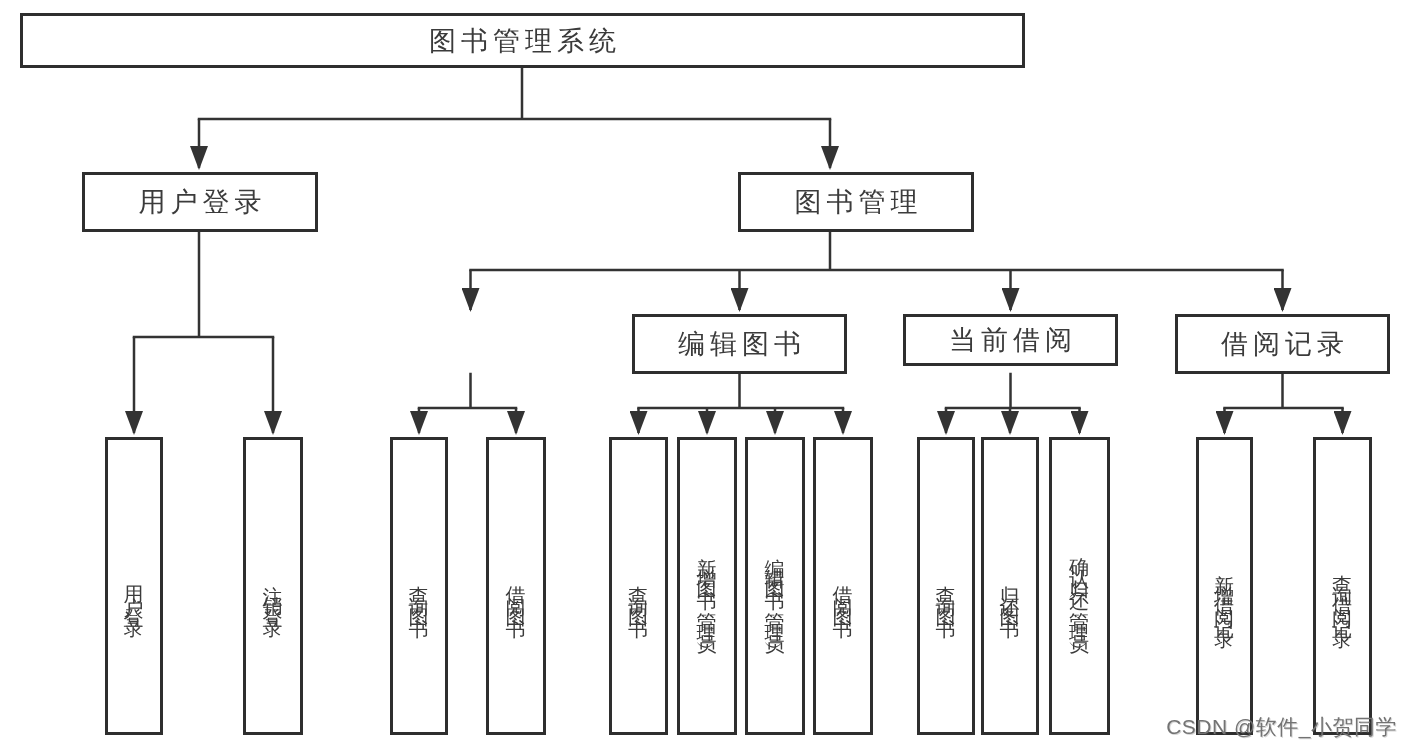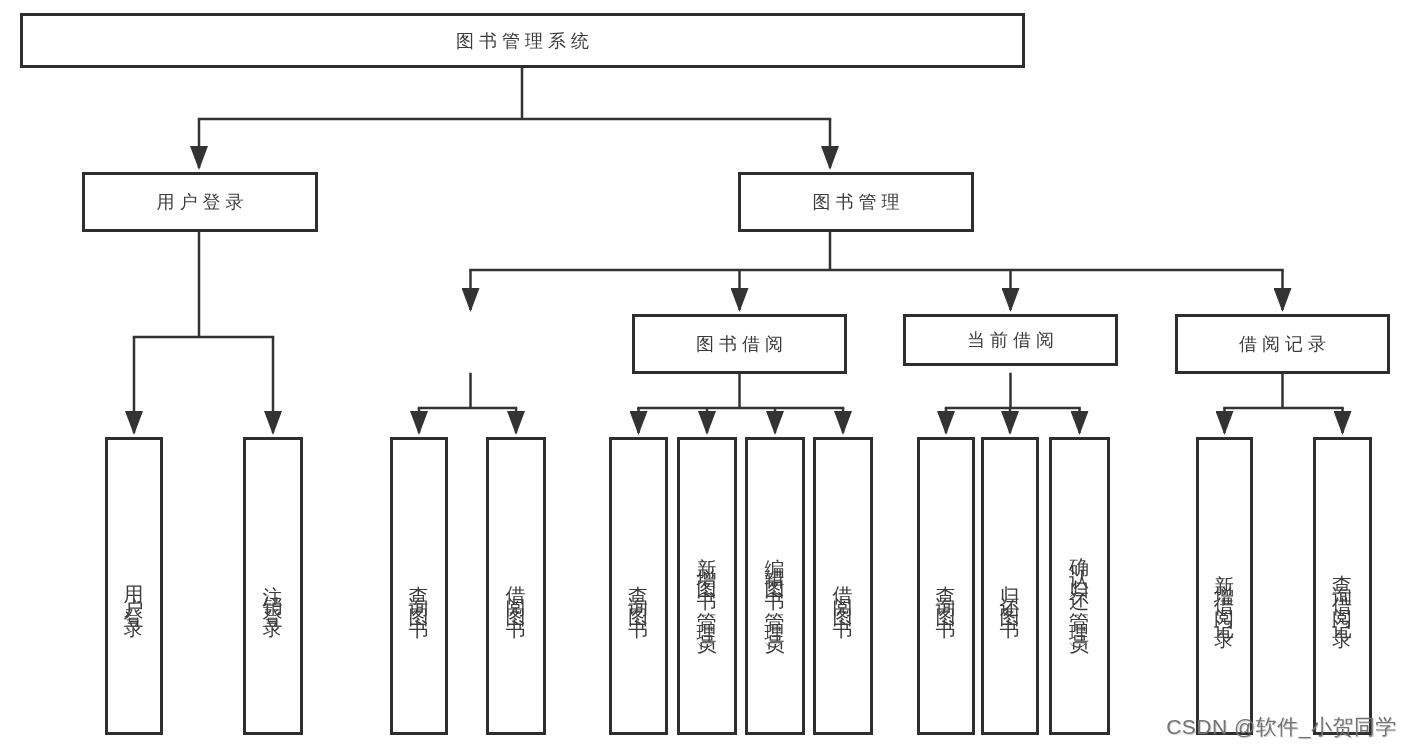--- a/index.html
+++ b/index.html
@@ -16,21 +16,21 @@
     position: absolute;
     box-sizing: border-box;
     border: 3px solid #2e2e2e;
     background: #ffffff;
     display: flex;
     align-items: center;
     justify-content: center;
     color: #3b3b3b;
   }
   .node.h span {
-    font-size: 18px;
+    font-size: 27px;
     letter-spacing: 5px;
     margin-right: -5px; 
     white-space: nowrap;
   }
   .node.leaf span {
     writing-mode: vertical-rl;
     text-orientation: mixed;
     font-size: 20px;
     letter-spacing: 11px;
     margin-bottom: -11px;
@@ -96,21 +96,21 @@
   </div>
 
   <div class="node h" style="left:82px; top:172px; width:236px; height:60px;">
     <span>用户登录</span>
   </div>
   <div class="node h" style="left:738px; top:172px; width:236px; height:60px;font-family:Liberation Serif, serif;">
     <span>图书管理</span>
   </div>
 
   <div class="node h" style="left:632px; top:314px; width:215px; height:60px;">
-    <span>图书借阅</span>
+    <span>编辑图书</span>
   </div>
   <div class="node h" style="left:903px; top:314px; width:215px; height:52px;">
     <span>当前借阅</span>
   </div>
   <div class="node h" style="left:1175px; top:314px; width:215px; height:60px;text-align:right;">
     <span>借阅记录</span>
   </div>
 
   <div class="node leaf" style="left:105px; top:437px; width:58px; height:298px;">
     <span>用户登录</span>

